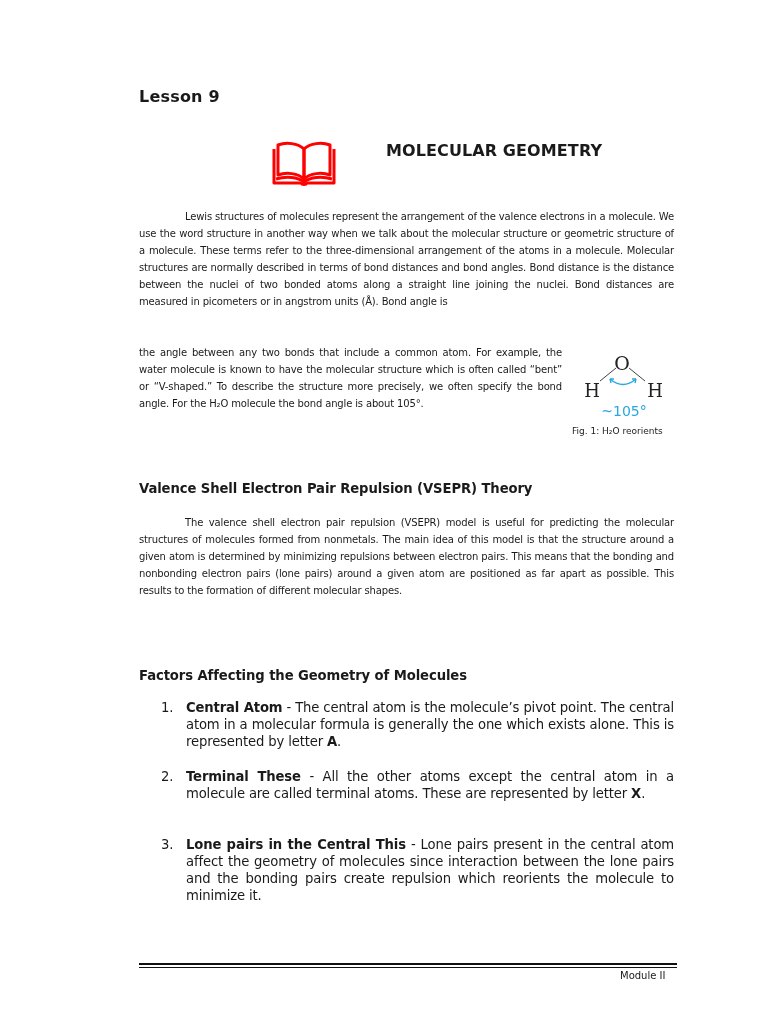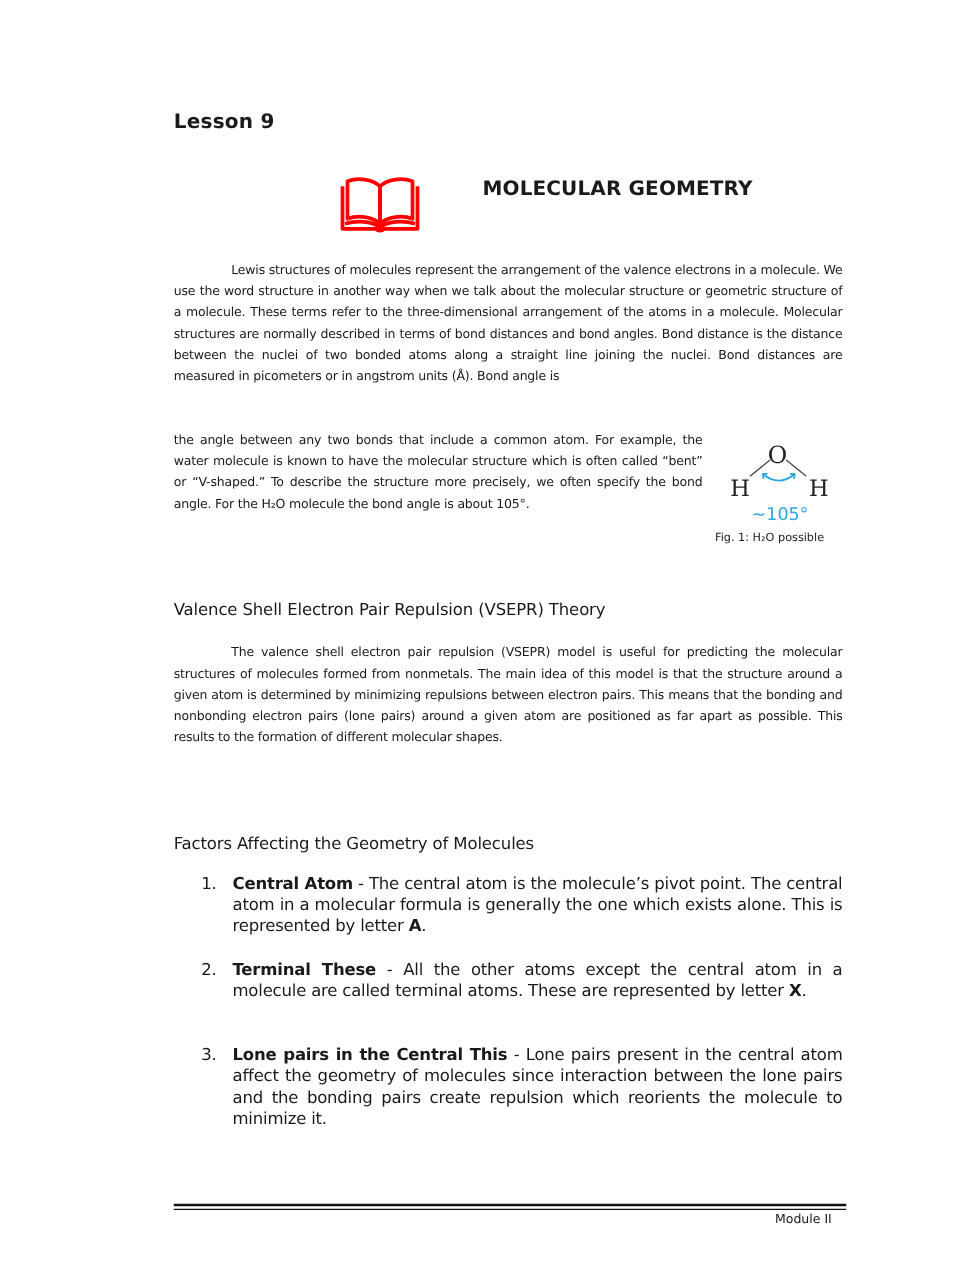--- a/index.html
+++ b/index.html
@@ -9,21 +9,21 @@
   .lesson { position: absolute; left: 139px; top: 87px; font-size: 16px; font-weight: bold; letter-spacing: 0.2px; }
   .book { position: absolute; left: 270px; top: 139px; width: 68px; height: 48px; }
   .title { position: absolute; left: 386px; top: 141px; font-size: 16px; font-weight: bold; letter-spacing: 0.1px; }
   .para { position: absolute; left: 139px; width: 535px; font-size: 10px; line-height: 17px;
           text-align: justify; margin: 0; letter-spacing: -0.15px; }
   .para .indent { display: inline-block; width: 46px; }
   .p1 { top: 208px; }
   .p1b { top: 344px; width: 423px; }
   .fig { position: absolute; left: 570px; top: 348px; width: 110px; height: 95px; }
   .fig-caption { position: absolute; left: 572px; top: 426px; font-size: 9px; color: #222; }
-  .h2 { position: absolute; left: 139px; font-size: 13.2px; font-weight: normal; letter-spacing: -0.1px; }
+  .h2 { position: absolute; left: 139px; font-size: 13.2px; font-weight: bold; letter-spacing: -0.1px; }
   .h2a { top: 481px; }
   .h2b { top: 668px; text-align: right; }
   .p2 { top: 514px; }
   .list { position: absolute; left: 139px; width: 535px; margin: 0; padding: 0; list-style: none; }
   .li { position: relative; padding-left: 47px; font-size: 13.2px; line-height: 17px;
         text-align: justify; letter-spacing: -0.15px; }
   .li .num { position: absolute; left: 22px; top: 0; }
   .li b { font-weight: bold; }
   .l1 { top: 699px; }
   .l2 { top: 768px; }
@@ -58,21 +58,21 @@
     <text x="52" y="22" font-family="DejaVu Serif, serif" font-size="19" fill="#222" text-anchor="middle">O</text>
     <text x="22" y="49" font-family="DejaVu Serif, serif" font-size="18" fill="#222" text-anchor="middle">H</text>
     <text x="85" y="49" font-family="DejaVu Serif, serif" font-size="18" fill="#222" text-anchor="middle">H</text>
     <line x1="46" y1="20" x2="30" y2="33" stroke="#444" stroke-width="1"></line>
     <line x1="59" y1="20" x2="75" y2="33" stroke="#444" stroke-width="1"></line>
     <path d="M40 31 Q53 42 66 31" fill="none" stroke="#29a8e0" stroke-width="1.4"></path>
     <path d="M40 31 l4 0 M40 31 l1 4" stroke="#29a8e0" stroke-width="1.4"></path>
     <path d="M66 31 l-4 0 M66 31 l-1 4" stroke="#29a8e0" stroke-width="1.4"></path>
     <text x="54" y="68" font-family="DejaVu Sans, sans-serif" font-size="14" fill="#29a8e0" text-anchor="middle">~105°</text>
   </svg>
-  <div class="fig-caption">Fig. 1: H₂O possible</div>
+  <div class="fig-caption">Fig. 1: H₂O reorients</div>
 
   <div class="h2 h2a">Valence Shell Electron Pair Repulsion (VSEPR) Theory</div>
 
   <p class="para p2"><span class="indent"></span><span>The valence shell electron pair repulsion (VSEPR) model is useful for predicting the molecular structures of molecules formed from nonmetals. The main idea of this model is that the structure around a given atom is determined by minimizing repulsions between electron pairs. This means that the bonding and nonbonding electron pairs (lone pairs) around a given atom are positioned as far apart as possible. This results to the formation of different molecular shapes.</span></p>
 
   <div class="h2 h2b">Factors Affecting the Geometry of Molecules</div>
 
   <div class="list l1">
     <div class="li">
       <span class="num">1.</span>

